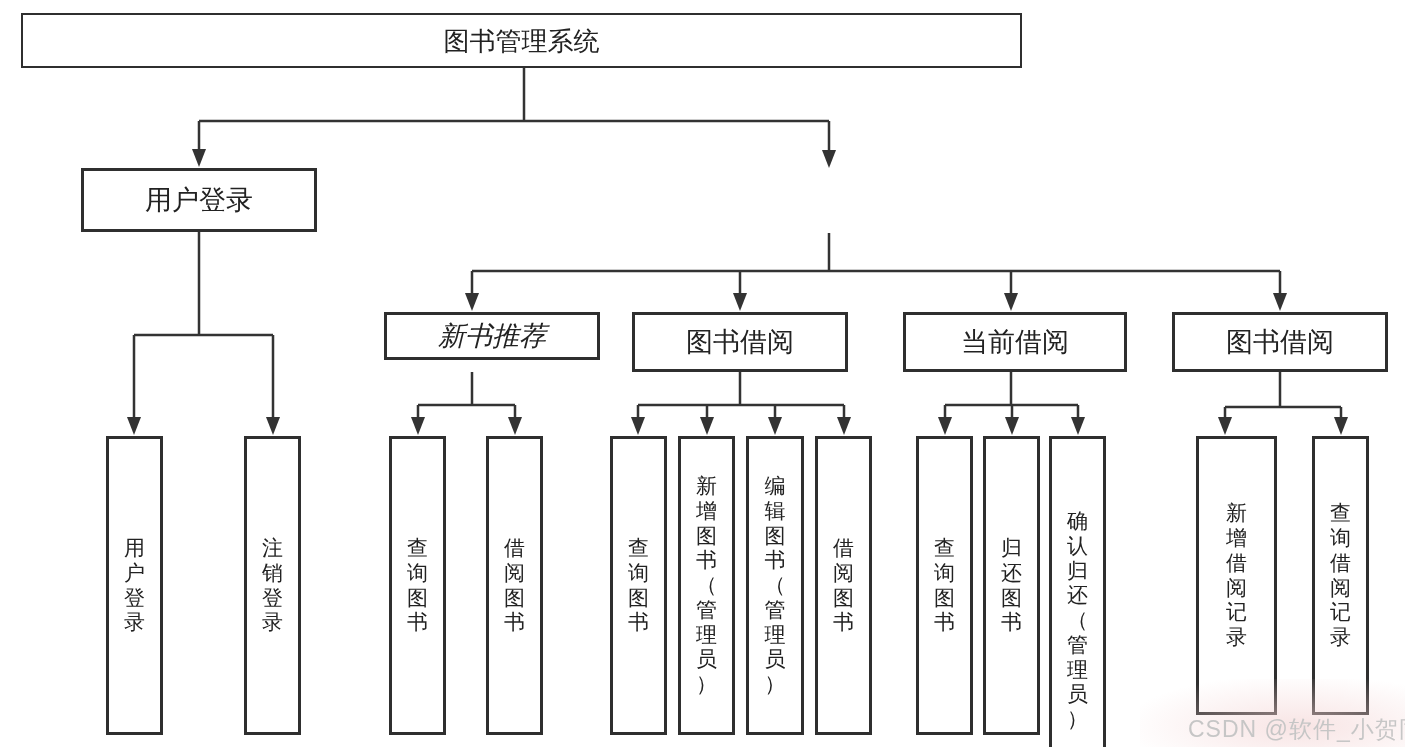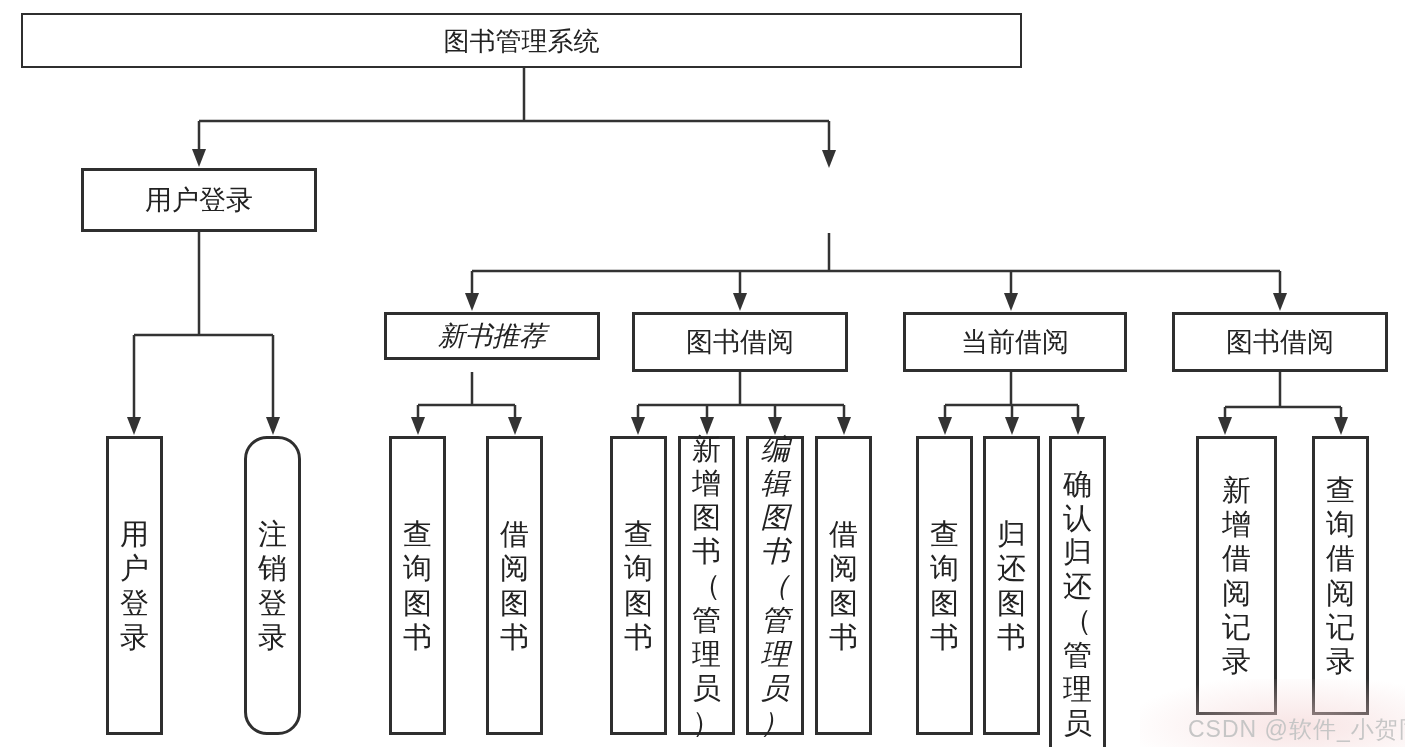--- a/index.html
+++ b/index.html
@@ -10,21 +10,21 @@
   svg.wires { position:absolute; left:0; top:0; }
   .box {
     position:absolute; box-sizing:border-box; background:#ffffff;
     border:3px solid #2f2f2f; display:flex; align-items:center; justify-content:center;
     color:#222222;
   }
   .root  { border-width:2px; }
   .hlabel { font-size:26px; line-height:1; white-space:nowrap; }
   .nlabel { font-size:27px; line-height:1; white-space:nowrap; }
   .vtext {
-    width:30px; font-size:29px; line-height:1.18; text-align:center;
+    width:30px; font-size:21px; line-height:1.18; text-align:center;
     word-break:break-all; line-break:anywhere;
   }
   .wm-tint {
     position:absolute; right:0; bottom:0; width:265px; height:68px;
     background:radial-gradient(ellipse at 60% 70%, rgba(243,210,210,0.60), rgba(243,210,210,0.0) 78%);
     pointer-events:none;
   }
   .watermark {
     position:absolute; left:1188px; top:714px; font-size:23px; letter-spacing:1px;
     color:#c6c6c6; white-space:nowrap;
@@ -84,38 +84,38 @@
   <div class="box" style="left:903px; top:312px; width:224px; height:60px;">
     <span class="nlabel">当前借阅</span>
   </div>
   <div class="box" style="left:1172px; top:312px; width:216px; height:60px;">
     <span class="nlabel">图书借阅</span>
   </div>
 
   <div class="box" style="left:106px; top:436px; width:57px; height:299px;">
     <div class="vtext">用户登录</div>
   </div>
-  <div class="box" style="left:244px; top:436px; width:57px; height:299px;border-radius:23px;">
+  <div class="box" style="left:244px; top:436px; width:57px; height:299px;">
     <div class="vtext">注销登录</div>
   </div>
 
   <div class="box" style="left:389px; top:436px; width:57px; height:299px;">
     <div class="vtext">查询图书</div>
   </div>
   <div class="box" style="left:486px; top:436px; width:57px; height:299px;">
     <div class="vtext">借阅图书</div>
   </div>
 
   <div class="box" style="left:610px; top:436px; width:57px; height:299px;">
     <div class="vtext">查询图书</div>
   </div>
   <div class="box" style="left:678px; top:436px; width:57px; height:299px;">
     <div class="vtext">新增图书（管理员）</div>
   </div>
-  <div class="box" style="left:746px; top:436px; width:58px; height:299px;font-style:italic;">
+  <div class="box" style="left:746px; top:436px; width:58px; height:299px;">
     <div class="vtext">编辑图书（管理员）</div>
   </div>
   <div class="box" style="left:815px; top:436px; width:57px; height:299px;">
     <div class="vtext">借阅图书</div>
   </div>
 
   <div class="box" style="left:916px; top:436px; width:57px; height:299px;">
     <div class="vtext">查询图书</div>
   </div>
   <div class="box" style="left:983px; top:436px; width:57px; height:299px;">

